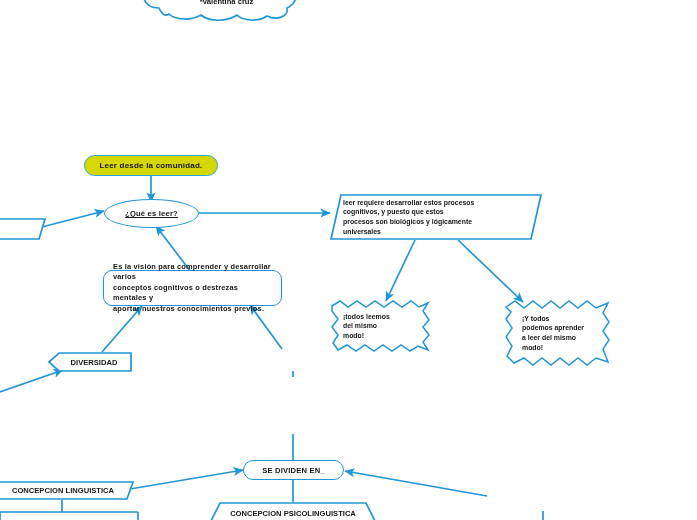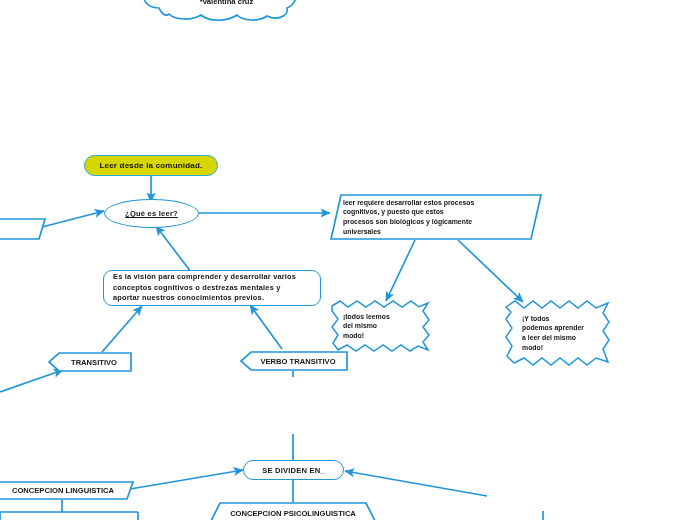--- a/index.html
+++ b/index.html
@@ -194,21 +194,21 @@
       <path d="M11,1 L211,1 L201,45 L1,45 Z" fill="#ffffff" stroke="#2196D6" stroke-width="1.7"></path>
     </svg>
     <div class="label" style="left:13px; top:3px; width:190px; height:40px;">
       <span class="txt t-tiny">leer requiere desarrollar estos procesos
 cognitivos, y puesto que estos
 procesos son biológicos y lógicamente
 universales</span>
     </div>
   </div>
 
-  <div class="node roundbox" style="left:103px; top:270px; width:218px; height:36px;">
+  <div class="node roundbox" style="left:103px; top:270px; width:179px; height:36px;">
     <span class="txt t-tiny">Es la visión para comprender y desarrollar varios
 conceptos cognitivos o destrezas mentales y
 aportar nuestros conocimientos previos.</span>
   </div>
 
   <div class="shape" style="left:330px; top:300px; width:100px; height:52px;">
     <svg width="100" height="52" viewBox="0 0 100 52" xmlns="http://www.w3.org/2000/svg">
       <path d="M2,6 L10,1 L18,7 L27,1 L36,7 L45,1 L54,7 L63,1 L72,7 L81,1 L89,7 L98,3
                L93,11 L99,20 L93,27 L99,35 L93,42 L98,50
                L88,46 L80,51 L71,45 L62,51 L53,45 L44,51 L35,45 L26,51 L17,45 L8,50 L3,43
@@ -234,32 +234,24 @@
 a leer del mismo
 modo!</span>
     </div>
   </div>
 
   <div class="shape" style="left:48px; top:352px; width:84px; height:20px;">
     <svg width="84" height="20" viewBox="0 0 84 20" xmlns="http://www.w3.org/2000/svg">
       <path d="M11,1 L83,1 L83,19 L11,19 L1,10 Z" fill="#ffffff" stroke="#2196D6" stroke-width="1.7"></path>
     </svg>
     <div class="label center" style="left:10px; top:0; width:72px; height:20px;">
-      <span class="txt t-cap">TRANSITIVO</span>
-    </div>
-  </div>
-
-  <div class="shape" style="left:240px; top:351px; width:108px; height:20px;">
-    <svg width="108" height="20" viewBox="0 0 108 20" xmlns="http://www.w3.org/2000/svg">
-      <path d="M11,1 L107,1 L107,19 L11,19 L1,10 Z" fill="#ffffff" stroke="#2196D6" stroke-width="1.7"></path>
-    </svg>
-    <div class="label center" style="left:10px; top:0; width:96px; height:20px;">
-      <span class="txt t-cap">VERBO TRANSITIVO</span>
-    </div>
-  </div>
+      <span class="txt t-cap">DIVERSIDAD</span>
+    </div>
+  </div>
+
 
 
   <div class="node capsule" style="left:243px; top:460px; width:101px; height:20px;">
     <span class="txt t-cap">SE DIVIDEN EN_</span>
   </div>
 
   <div class="shape" style="left:-4px; top:481px; width:138px; height:19px;">
     <svg width="138" height="19" viewBox="0 0 138 19" xmlns="http://www.w3.org/2000/svg">
       <path d="M1,1 L137,1 L131,18 L1,18 Z" fill="#ffffff" stroke="#2196D6" stroke-width="1.7"></path>
     </svg>

